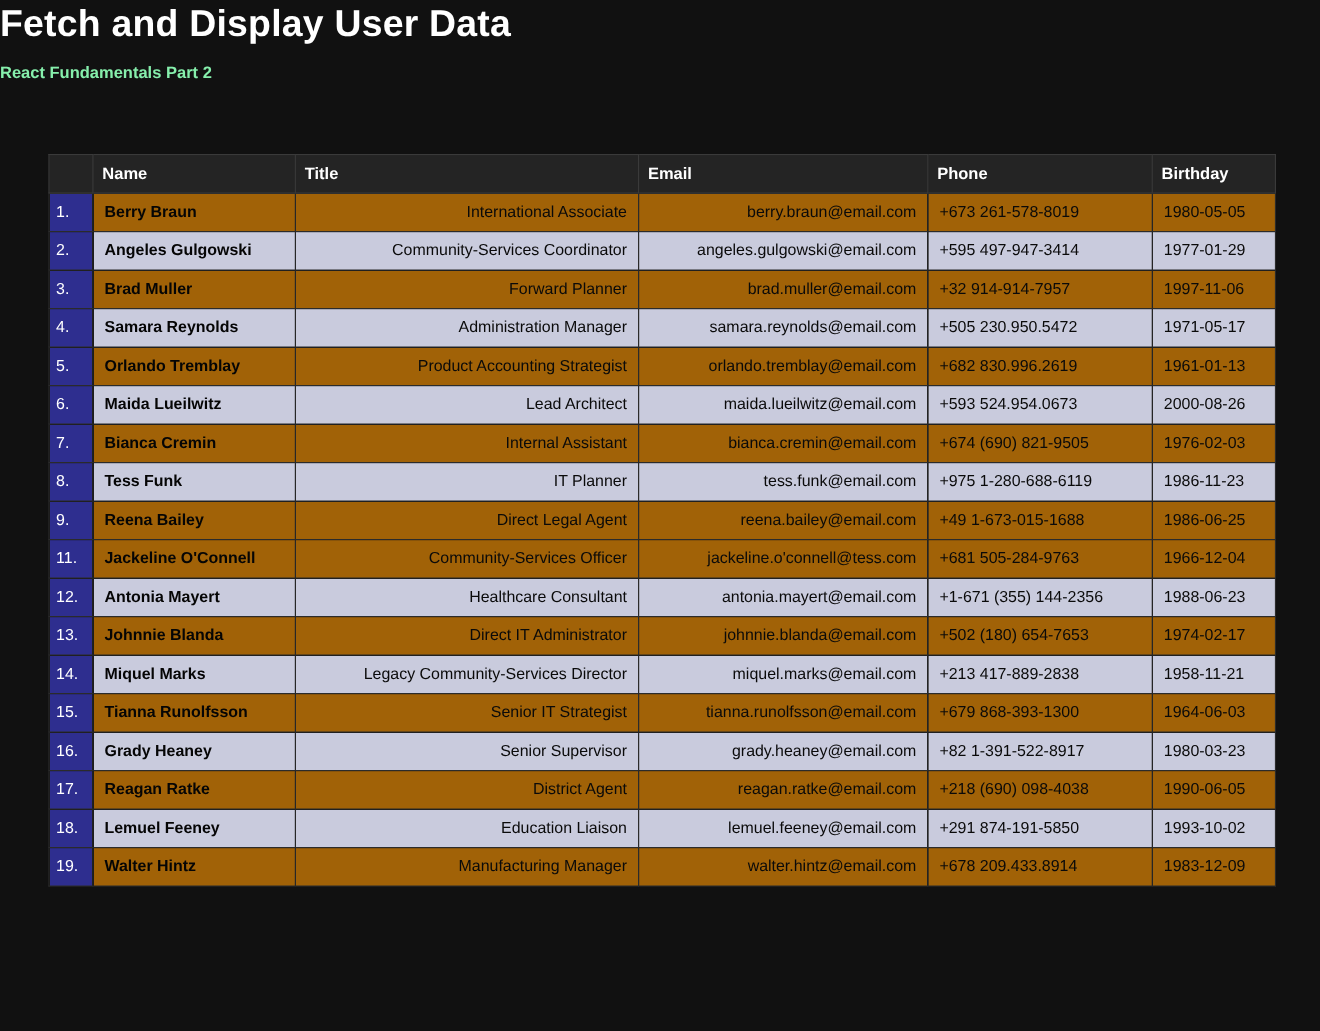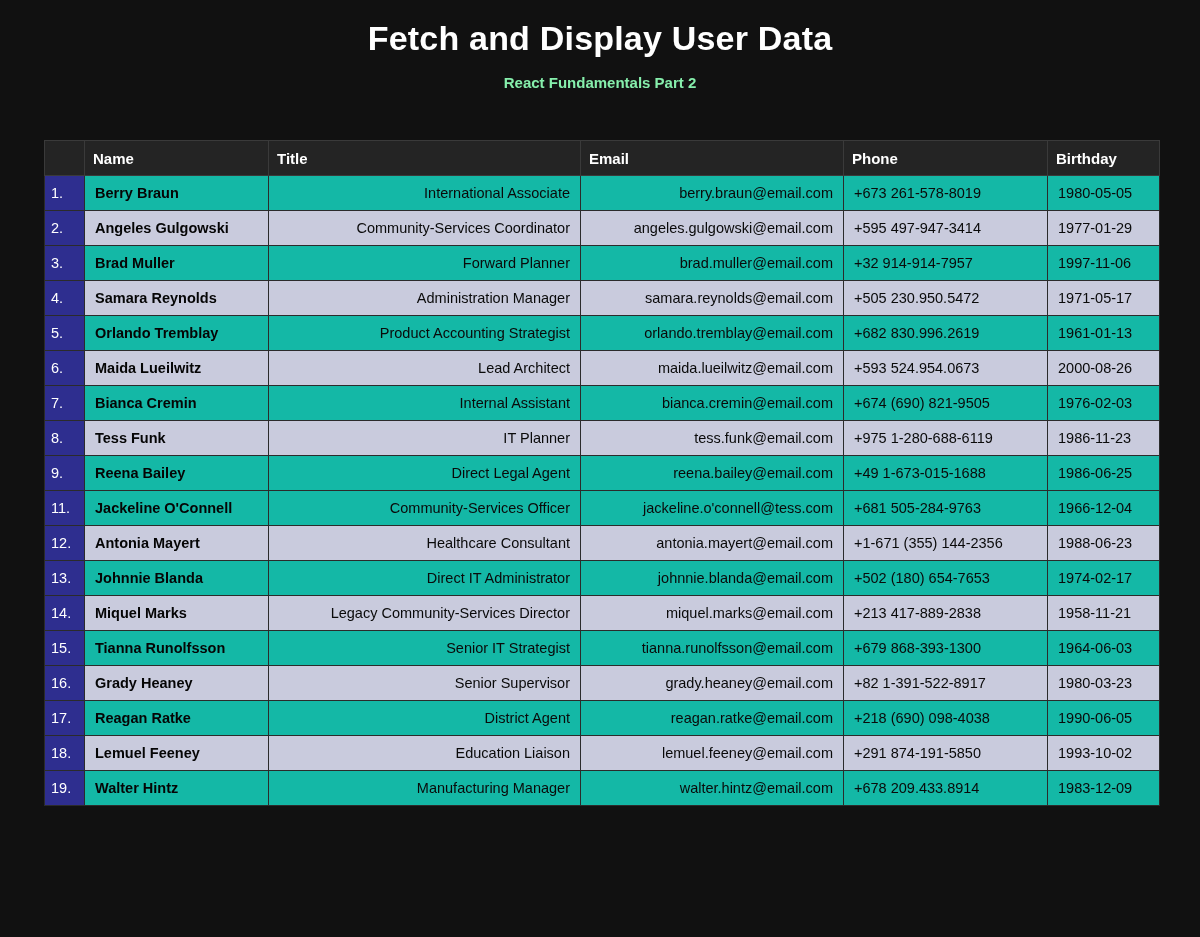--- a/index.html
+++ b/index.html
@@ -19,22 +19,20 @@
 
   .page {
     width: 1200px;
     height: 937px;
     background: #111111;
     position: relative;
   }
 
   
   .header {
-    padding-top: 16px;
-    text-align: center;
   }
   .page-title {
     font-size: 34px;
     font-weight: bold;
     line-height: 44px;
     color: #ffffff;
     letter-spacing: 0.2px;
     margin: 0;
   }
   .page-subtitle {
@@ -93,21 +91,21 @@
     font-size: 14.5px;
     color: #0a0a0a;
     padding: 0 10px;
     border: 1px solid #2b2b2b;
     white-space: nowrap;
     overflow: hidden;
     text-overflow: ellipsis;
   }
 
   
-  tbody tr.odd  td { background: #14b8a6; }
+  tbody tr.odd  td { background: #a16207; }
   tbody tr.even td { background: #c9cbdd; }
 
   
   tbody td.idx {
     background: #2e2e8f !important;
     color: #ffffff;
     font-size: 14.5px;
     font-weight: normal;
     text-align: left;
     padding: 0 0 0 6px;

